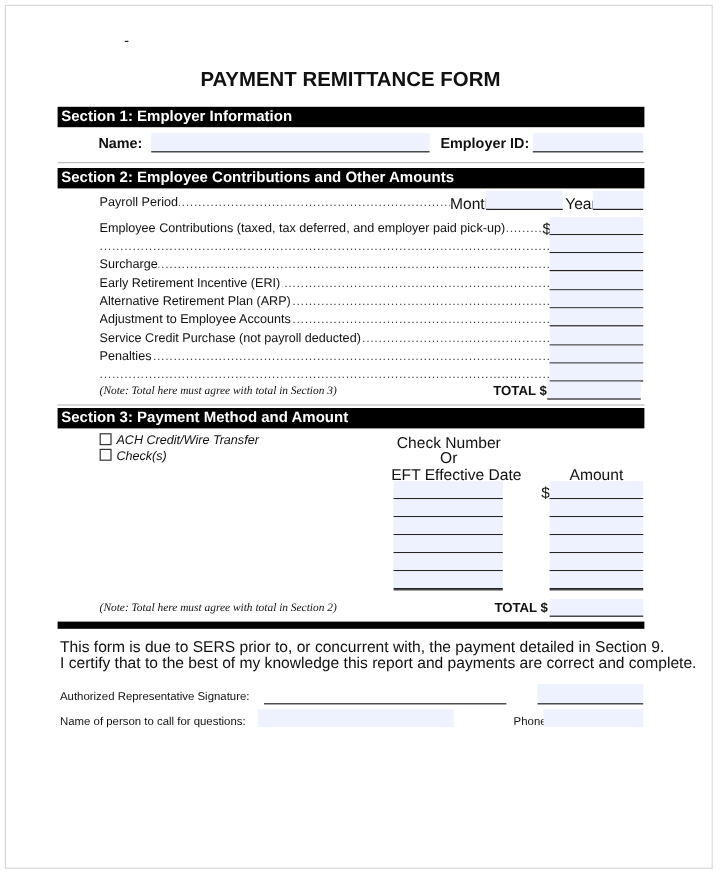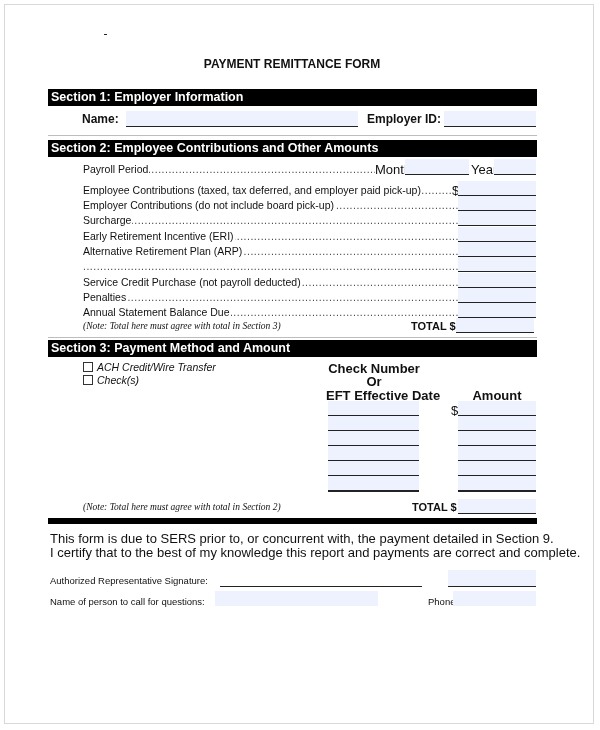--- a/index.html
+++ b/index.html
@@ -1,34 +1,34 @@
 <!DOCTYPE html>
 <html><head>
 <meta charset="utf-8">
 <style>
   html,body{margin:0;padding:0;background:#ffffff;}
   body{width:600px;height:730px;position:relative;overflow:hidden;font-family:"Liberation Sans",sans-serif;color:#111;}
   .page{position:absolute;left:4px;top:4px;width:590px;height:720px;border:1px solid #d8d8d8;background:#fff;box-sizing:border-box;}
   .abs{position:absolute;white-space:nowrap;}
   .dash{position:absolute;left:104px;top:34px;width:3px;height:1px;background:#222;}
-  .title{left:0;width:584px;text-align:center;top:57px;font-weight:bold;font-size:12px;}
+  .title{left:0;width:584px;text-align:center;top:57px;font-weight:bold;font-size:17px;}
   .bar{position:absolute;left:48px;width:489px;height:17px;background:#000;color:#fff;font-weight:bold;font-size:12.5px;line-height:17px;padding-left:3px;box-sizing:border-box;}
   .hr{position:absolute;left:48px;width:489px;height:1px;background:#bdbdbd;}
   .thick{position:absolute;left:48px;width:489px;height:6px;background:#000;}
   .field{position:absolute;background:#eef1fe;border-bottom:1.3px solid #222;box-sizing:border-box;}
   .field.noline{border-bottom:none;}
   .lbl{font-size:13px;}
   .lblb{font-size:12px;font-weight:bold;}
   .row{position:absolute;left:83px;width:375px;height:14px;font-size:10.5px;line-height:14px;overflow:hidden;white-space:nowrap;}
   .row .t{background:#fff;padding-right:1px;position:relative;z-index:1;text-align:center;}
   .row .dots{position:absolute;left:0;right:0;top:0;color:#444;letter-spacing:0.5px;}
   .note{font-size:9.5px;font-style:italic;font-family:Liberation Serif, serif;}
   .chk{font-size:10.5px;font-style:italic;}
   .box{display:inline-block;width:8px;height:8px;border:1px solid #333;margin-right:4px;vertical-align:-1px;}
-  .center{text-align:center;font-weight:bold;}
+  .center{text-align:center;}
   .small{font-size:9.5px;}
 </style>
 </head>
 <body>
 
 <div class="page"></div>
 <div class="dash"></div>
 
 <div class="abs title">PAYMENT REMITTANCE FORM</div>
 
@@ -52,21 +52,20 @@
 
 <div class="row" style="top:183px;width:370px;">
   <span class="dots">..........................................................................................................................................................</span>
   <span class="t">Employee Contributions (taxed, tax deferred, and employer paid pick-up)</span>
 </div>
 <div class="abs lbl" style="left:452px;top:183px;">$</div>
 <div class="field" style="left:458px;top:181px;width:78px;height:15px;"><span></span></div>
 
 <div class="row" style="top:198px;">
   <span class="dots">..........................................................................................................................................................</span>
-  <span class="t">Employer Contributions (do not include board pick-up)</span>
 </div>
 <div class="field" style="left:458px;top:196px;width:78px;height:15px;"><span></span></div>
 
 <div class="row" style="top:213px;">
   <span class="dots">..........................................................................................................................................................</span>
   <span class="t">Surcharge</span>
 </div>
 <div class="field" style="left:458px;top:211px;width:78px;height:15px;"><span></span></div>
 
 <div class="row" style="top:229px;">
@@ -76,38 +75,38 @@
 <div class="field" style="left:458px;top:227px;width:78px;height:15px;"><span></span></div>
 
 <div class="row" style="top:244px;">
   <span class="dots">..........................................................................................................................................................</span>
   <span class="t">Alternative Retirement Plan (ARP)</span>
 </div>
 <div class="field" style="left:458px;top:242px;width:78px;height:15px;"><span></span></div>
 
 <div class="row" style="top:259px;">
   <span class="dots">..........................................................................................................................................................</span>
+  <span class="t">Adjustment to Employee Accounts</span>
 </div>
 <div class="field" style="left:458px;top:257px;width:78px;height:15px;"><span></span></div>
 
 <div class="row" style="top:275px;">
   <span class="dots">..........................................................................................................................................................</span>
   <span class="t">Service Credit Purchase (not payroll deducted)</span>
 </div>
 <div class="field" style="left:458px;top:273px;width:78px;height:15px;"><span></span></div>
 
 <div class="row" style="top:290px;">
   <span class="dots">..........................................................................................................................................................</span>
   <span class="t">Penalties</span>
 </div>
 <div class="field" style="left:458px;top:288px;width:78px;height:15px;"><span></span></div>
 
 <div class="row" style="top:305px;">
   <span class="dots">..........................................................................................................................................................</span>
-  <span class="t">Annual Statement Balance Due</span>
 </div>
 <div class="field" style="left:458px;top:303px;width:78px;height:15px;"><span></span></div>
 
 <div class="abs note" style="left:83px;top:321px;">(Note: Total here must agree with total in Section 3)</div>
 <div class="abs" style="left:411px;top:320px;font-size:11px;font-weight:bold;">TOTAL $</div>
 <div class="field" style="left:456px;top:318px;width:78px;height:15px;"><span></span></div>
 <div class="hr" style="top:337px;"></div>
 
 <div class="bar" style="top:340px;">Section 3: Payment Method and Amount</div>
 

